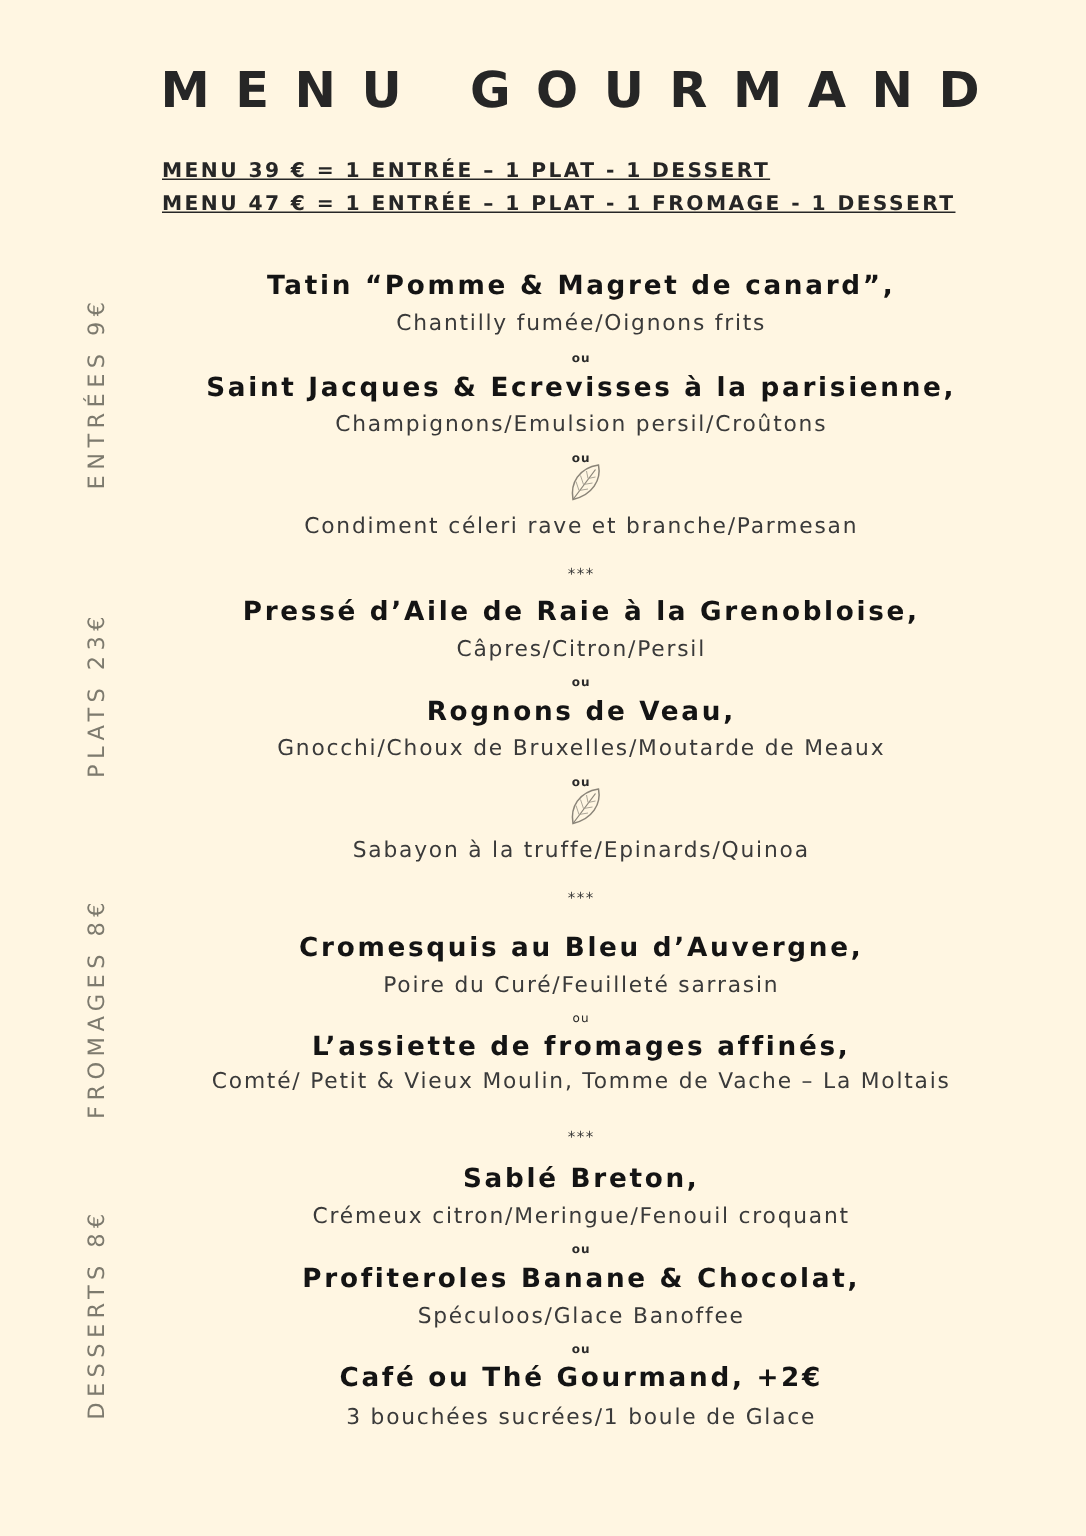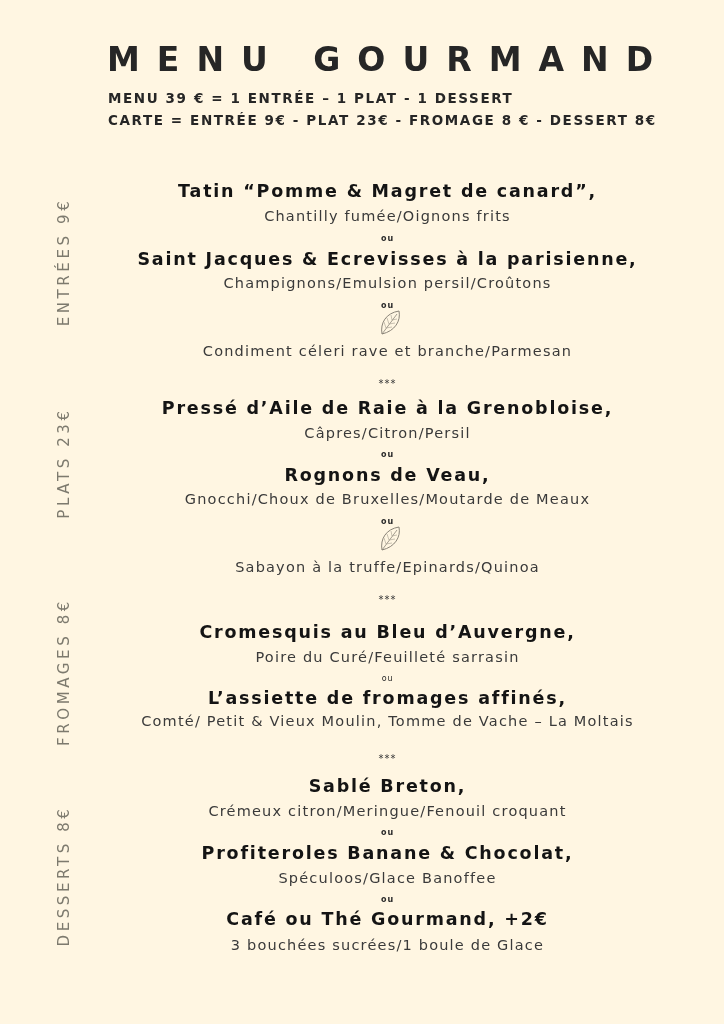--- a/index.html
+++ b/index.html
@@ -11,23 +11,23 @@
       color: #1c1c1c;
     }
     .title {
       position: absolute; left: 107px; top: 40px;
       font-family: "DejaVu Sans", sans-serif;
       font-weight: bold; font-size: 33px;
       letter-spacing: 17px; line-height: 40px;
       color: #262626; white-space: nowrap;
     }
     .pricing {
-      position: absolute; left: 108px; top: 88px;
+      position: absolute; left: 108px; top: 104px;
       font-weight: bold; font-size: 13.5px; letter-spacing: 1.6px;
-      line-height: 21.5px; color: #262626; white-space: nowrap;
+      line-height: 21.5px; color: #262626; white-space: nowrap; text-decoration: underline;
     }
     .pricing div { height: 21.5px; }
     .side {
       position: absolute; left: 64px;
       transform: translate(-50%, -50%) rotate(-90deg);
       font-size: 15px; letter-spacing: 3.6px;
       color: #7d7a6e; white-space: nowrap; font-weight: normal;
     }
     .line {
       position: absolute; left: 0; width: 775px;
@@ -50,21 +50,21 @@
       display: inline-block; width: 24px; height: 28px;
       vertical-align: middle; margin-left: 4px; margin-top: -8px;
     }
   </style>
 </head>
 <body>
 
 <div class="title">MENU GOURMAND</div>
 <div class="pricing">
   <div>MENU 39 € = 1 ENTRÉE – 1 PLAT - 1 DESSERT</div>
-  <div>CARTE = ENTRÉE 9€ - PLAT 23€ - FROMAGE 8 € - DESSERT 8€</div>
+  <div>MENU 47 € = 1 ENTRÉE – 1 PLAT - 1 FROMAGE - 1 DESSERT</div>
 </div>
 
 <div class="side" style="top:262px">ENTRÉES 9€</div>
 <div class="side" style="top:463px">PLATS 23€</div>
 <div class="side" style="top:672px">FROMAGES 8€</div>
 <div class="side" style="top:876px">DESSERTS 8€</div>
 
 <div>
   <div class="line dish" style="top:181px">Tatin “Pomme &amp; Magret de canard”,</div>
   <div class="line desc" style="top:208px">Chantilly fumée/Oignons frits</div>

